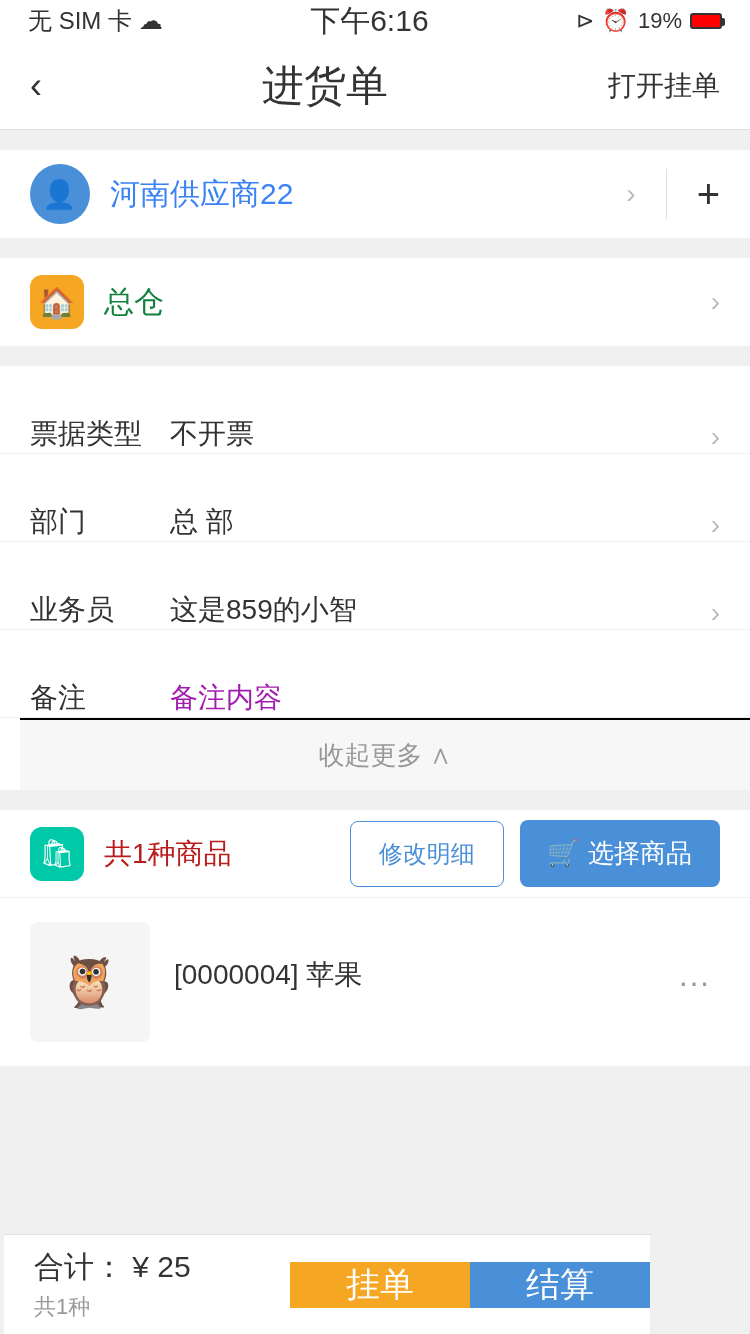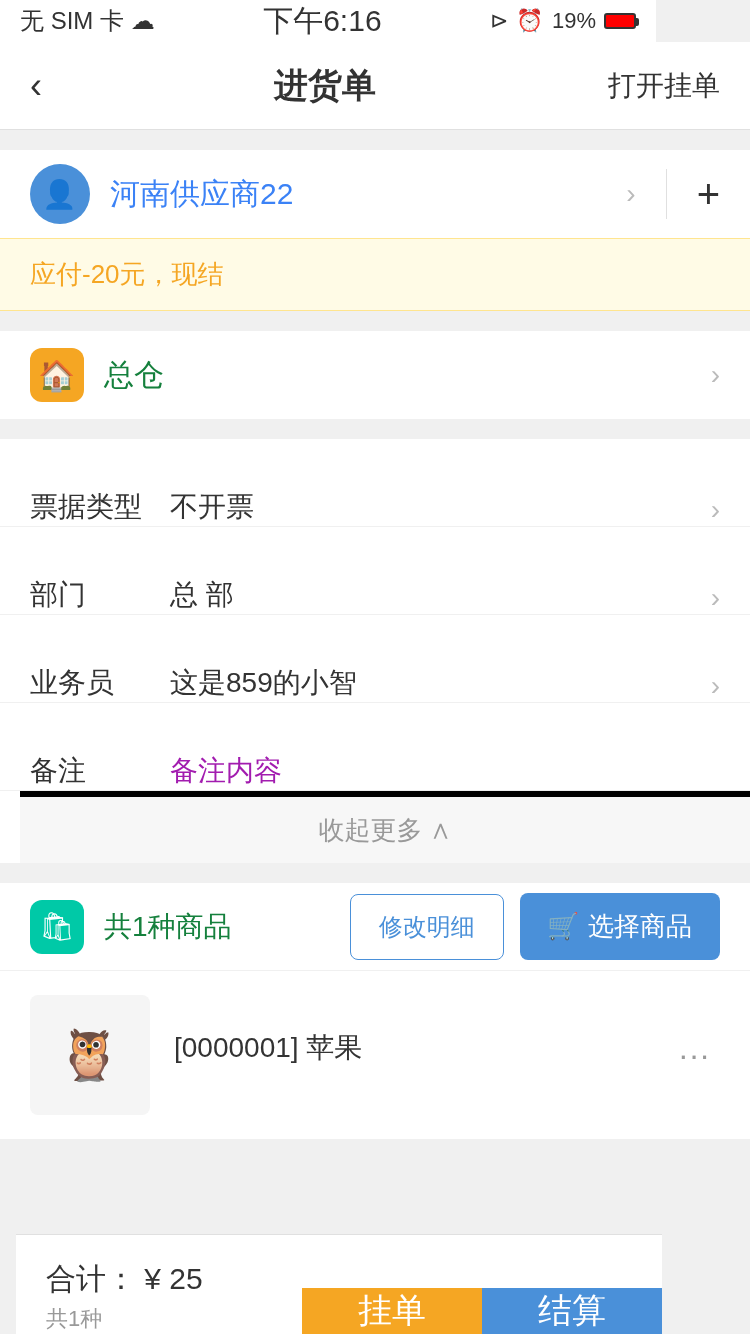--- a/index.html
+++ b/index.html
@@ -8,27 +8,27 @@
       font-family: -apple-system, "PingFang SC", "Helvetica Neue", Arial, sans-serif;
       background: #f0f0f0;
       width: 750px;
       min-height: 1334px;
       font-size: 28px;
       color: #333;
     }
 
     
     .status-bar {
-      width: 656px;
+      width: 750px;
       height: 42px;
       background: #fff;
       display: flex;
       align-items: center;
       justify-content: space-between;
-      padding: 0 20px;
+      padding: 0 28px;
       font-size: 24px;
       color: #333;
     }
     .status-left { display: flex; align-items: center; gap: 8px; }
     .status-center { font-size: 30px; font-weight: 500; }
     .status-right { display: flex; align-items: center; gap: 8px; font-size: 22px; }
 
     
     .nav-bar {
       width: 750px;
@@ -39,22 +39,22 @@
       justify-content: space-between;
       padding: 0 30px;
       border-bottom: 1px solid #e0e0e0;
     }
     .nav-back {
       font-size: 36px;
       color: #333;
       cursor: pointer;
     }
     .nav-title {
-      font-size: 34px;
-      font-weight: 700;
+      font-size: 42px;
+      font-weight: 400;
       color: #333;
     }
     .nav-right {
       font-size: 28px;
       color: #333;
       cursor: pointer;
     }
 
     
     .card {
@@ -173,21 +173,21 @@
     
     .collapse-bar {
       background: #f7f7f7;
       height: 72px;
       display: flex;
       align-items: center;
       justify-content: center;
       font-size: 26px;
       color: #999;
       cursor: pointer;
-      border-top: 6px solid #000000;
+      border-top: 2px solid #000000;
       margin-left: 20px;
     }
 
     
     .product-header {
       background: #fff;
       display: flex;
       align-items: center;
       padding: 0 30px;
       height: 88px;
@@ -202,21 +202,21 @@
       align-items: center;
       justify-content: center;
       color: #fff;
       font-size: 28px;
       margin-right: 20px;
       flex-shrink: 0;
     }
     .product-count {
       flex: 1;
       font-size: 28px;
-      color: #15803d;
+      color: #b91c1c;
     }
     .btn-outline {
       border: 1.5px solid #4a90d9;
       color: #4a90d9;
       background: #fff;
       border-radius: 8px;
       padding: 16px 28px;
       font-size: 24px;
       cursor: pointer;
       margin-right: 16px;
@@ -274,25 +274,25 @@
       font-size: 32px;
       color: #999;
       cursor: pointer;
       padding: 0 10px;
     }
 
     
     .bottom-bar {
       position: fixed;
       bottom: 0;
-      left: 16px;
+      left: 4px;
       width: 646px;
       height: 100px;
       display: flex;
-      align-items: flex-end;
+      align-items: center;
       background: #fff;
       border-top: 1px solid #e0e0e0;
     }
     .bottom-total {
       flex: 1;
       display: flex;
       flex-direction: column;
       justify-content: center;
       padding: 0 30px;
     }
@@ -358,23 +358,20 @@
 
 <div class="card">
   <div class="supplier-row">
     <div class="supplier-avatar">
       <span>👤</span>
     </div>
     <span class="supplier-name">河南供应商22</span>
     <span class="supplier-arrow row-arrow">›</span>
     <div class="supplier-divider"></div>
     <span class="supplier-plus">+</span>
-  </div>
-  <div class="notice-bar">
-    <span>应付-20元，现结</span>
   </div>
 </div>
 
 <div class="section-gap"></div>
 
 <div class="card">
   <div class="warehouse-row">
     <div class="warehouse-icon">🏠</div>
     <span class="warehouse-name">总仓</span>
     <span class="row-arrow">›</span>
@@ -427,21 +424,21 @@
       <span>选择商品</span>
     </button>
   </div>
 
   <div class="product-item">
     <div class="product-thumb">
       <span style="font-size:50px; color:#ccc;">🦉</span>
     </div>
     <div class="product-info">
       <div class="product-name">
-        <span>[0000001] </span><span>苹果</span>
+        <span>[0000004] </span><span>苹果</span>
       </div>
     </div>
     <span class="product-more">···</span>
   </div>
 </div>
 
 <div style="height: 100px;"></div>
 
 <div class="bottom-bar">
   <div class="bottom-total">

